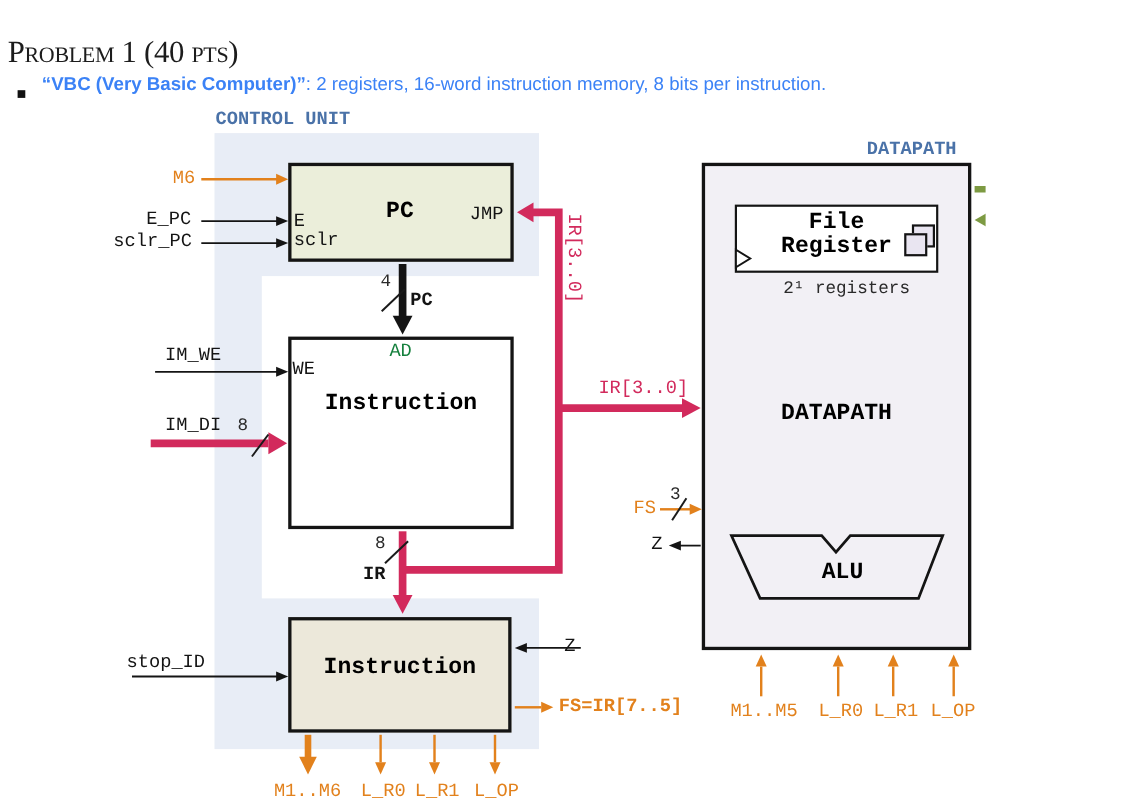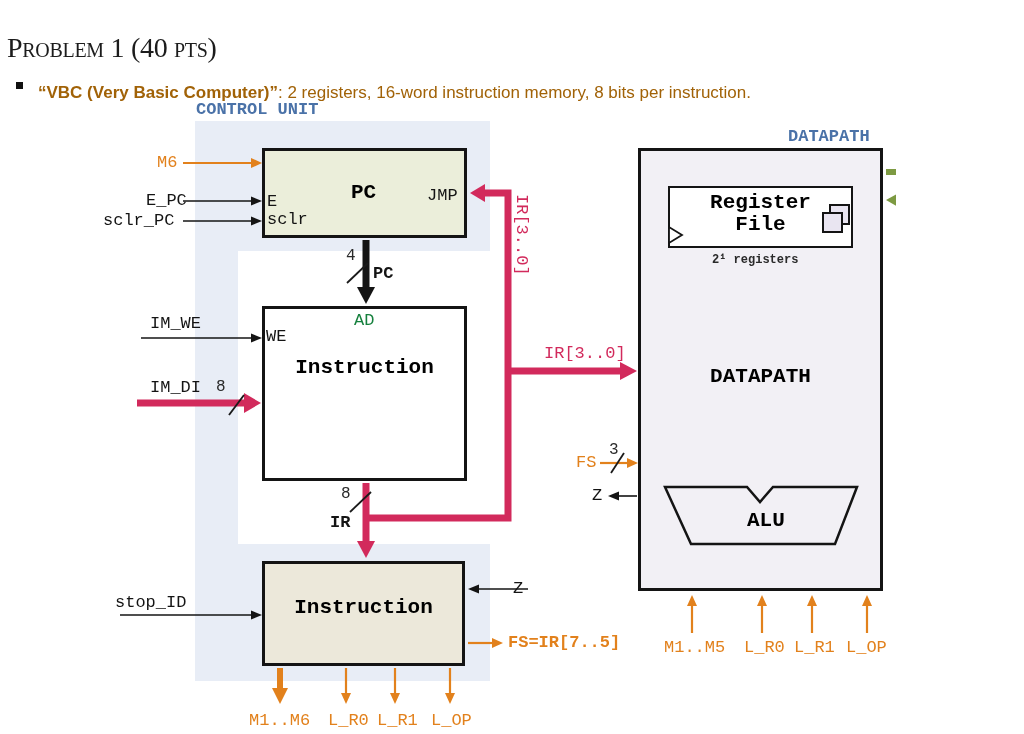--- a/index.html
+++ b/index.html
@@ -15,22 +15,22 @@
   .num{font-size:16px;color:#2a2a2a;}
   .bold{font-weight:bold;}
   .orange{color:var(--c-orange);}
   .red{color:var(--c-red);}
   .blue{color:var(--c-blue);font-weight:bold;}
   .block{position:absolute;box-sizing:border-box;border:3px solid var(--c-ink);}
   .btitle{font-weight:bold;font-size:21px;color:#000;text-align:center;position:absolute;}
   .vert{writing-mode:vertical-rl;}
   .page-title{position:absolute;left:7px;top:6px;font-family:"Liberation Serif","DejaVu Serif",serif;
       font-variant:small-caps;font-size:28px;letter-spacing:-0.3px;color:#1c1c1c;}
-  .bullet-line{position:absolute;left:38px;top:57px;font-family:"Liberation Sans","DejaVu Sans",sans-serif;
-      font-size:17px;color:#a16207;white-space:nowrap;}
+  .bullet-line{position:absolute;left:38px;top:41px;font-family:"Liberation Sans","DejaVu Sans",sans-serif;
+      font-size:17px;color:#3b82f6;white-space:nowrap;}
   .bullet-sq{position:absolute;left:16px;top:56px;width:7px;height:7px;background:#111;}
   svg.wires{position:absolute;left:0;top:0;pointer-events:none;}
   .wb{stroke:var(--c-ink);stroke-width:1.6;fill:none;}
   .hb{fill:var(--c-ink);stroke:none;}
   .wo{stroke:var(--c-orange);stroke-width:2.2;fill:none;}
   .wo6{stroke:var(--c-orange);stroke-width:6;fill:none;}
   .ho{fill:var(--c-orange);stroke:none;}
   .wg{stroke:var(--c-green);stroke-width:6;fill:none;}
   .hg{fill:var(--c-green);stroke:none;}
   .wk7{stroke:var(--c-ink);stroke-width:7;fill:none;}
@@ -140,30 +140,30 @@
   <div class="lbl" style="left:266px;top:302px;">WE</div>
   <div class="btitle" style="left:262px;top:328px;width:205px;line-height:27px;">
     <div>Instruction</div>
   </div>
 
   <div class="btitle" style="left:262px;top:570px;width:203px;line-height:24px;">
     <div>Instruction</div>
   </div>
 
   <div class="btitle" style="left:668px;top:166px;width:185px;line-height:22px;">
+    <div>File</div>
     <div>Register</div>
-    <div>File</div>
   </div>
-  <div class="lbl" style="left:712px;top:228px;font-size:12px;color:#2a2a2a;font-weight:bold;">2¹ registers</div>
+  <div class="lbl" style="left:712px;top:228px;font-size:16px;color:#2a2a2a;">2¹ registers</div>
 
   <div class="btitle" style="left:638px;top:339px;width:245px;">DATAPATH</div>
   <div class="btitle" style="left:747px;top:483px;">ALU</div>
 
   <div class="lbl orange" style="left:157px;top:128px;">M6</div>
-  <div class="lbl" style="left:146px;top:166px;">E_PC</div>
+  <div class="lbl" style="left:133px;top:166px;">E_PC</div>
   <div class="lbl" style="left:103px;top:186px;">sclr_PC</div>
   <div class="lbl" style="left:150px;top:289px;">IM_WE</div>
   <div class="lbl" style="left:150px;top:353px;">IM_DI</div>
   <div class="lbl num" style="left:216px;top:353px;">8</div>
   <div class="lbl num" style="left:346px;top:222px;">4</div>
   <div class="lbl bold" style="left:373px;top:239px;">PC</div>
   <div class="lbl num" style="left:341px;top:460px;">8</div>
   <div class="lbl bold" style="left:330px;top:488px;">IR</div>
   <div class="lbl" style="left:115px;top:568px;">stop_ID</div>
   <div class="lbl" style="left:513px;top:554px;">Z</div>

